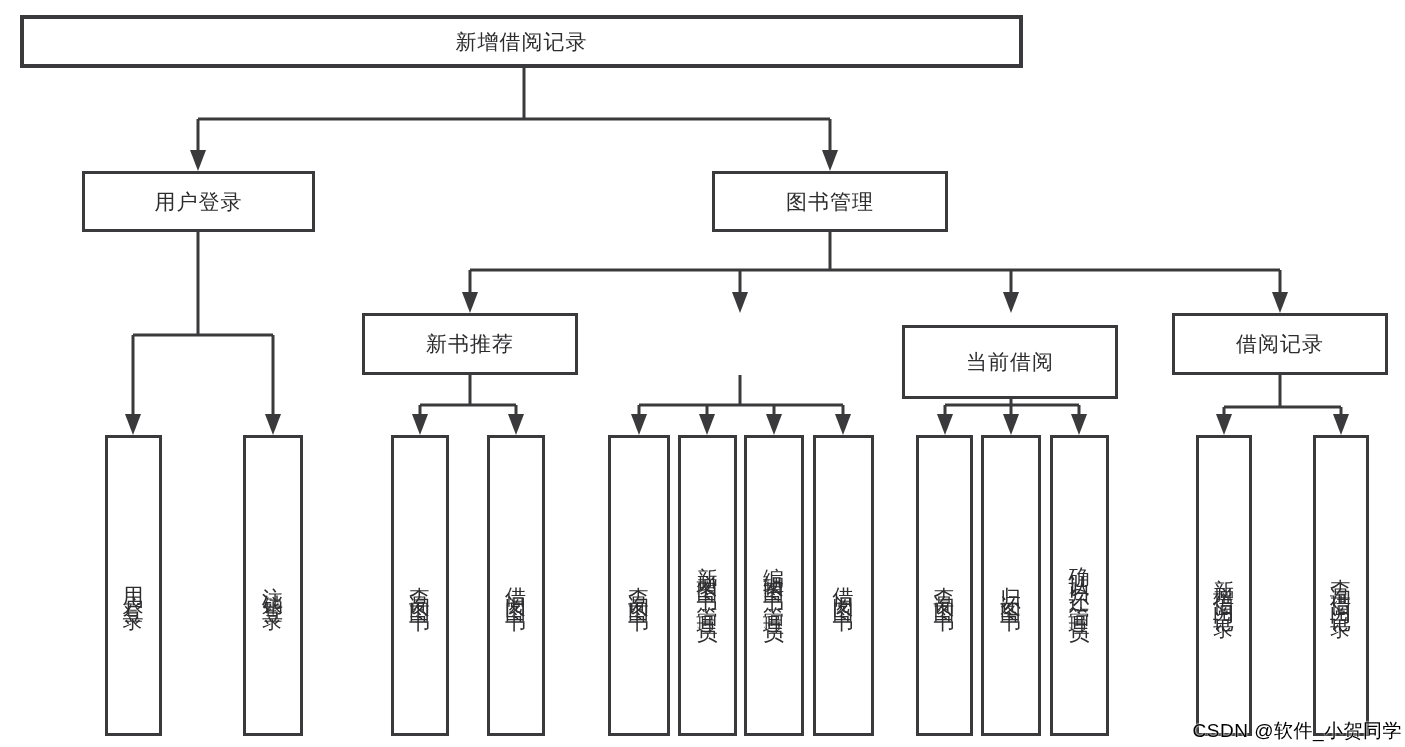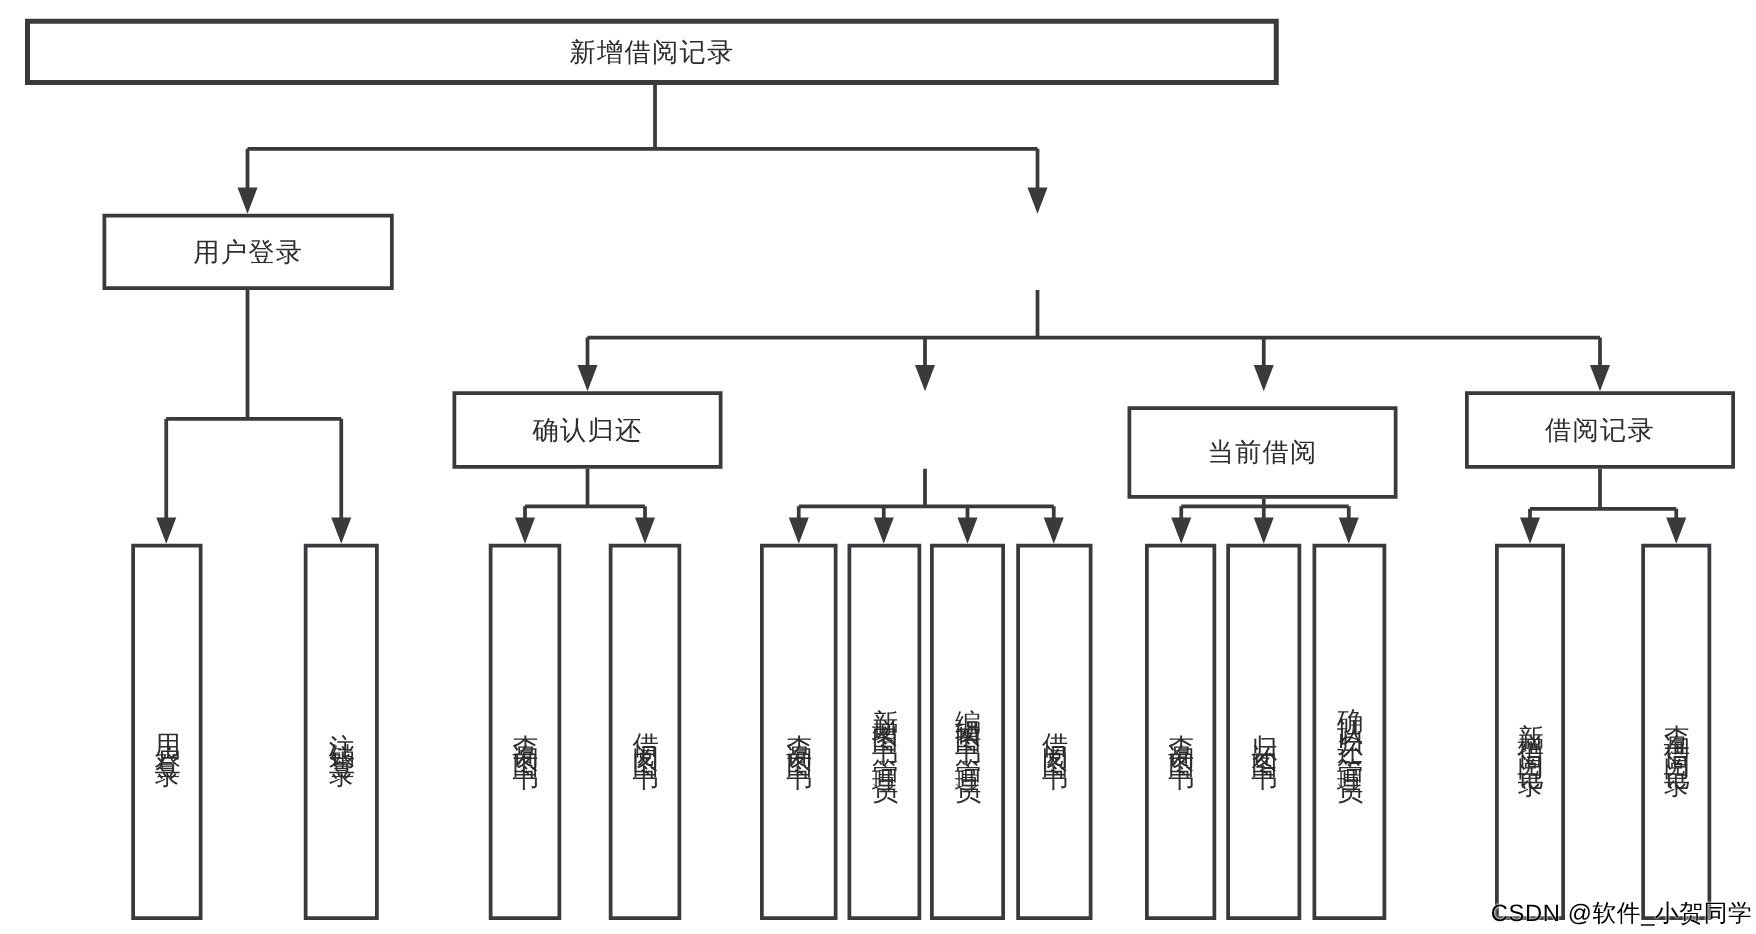--- a/index.html
+++ b/index.html
@@ -85,23 +85,26 @@
     </g>
   </svg>
 
   <div class="node h root" style="left:20px;top:15px;width:1003px;height:53px">
     <span class="lbl">新增借阅记录</span>
   </div>
 
   <div class="node h" style="left:82px;top:171px;width:233px;height:61px">
     <span class="lbl">用户登录</span>
   </div>
+  <div class="node h" style="left:712px;top:171px;width:236px;height:61px">
+    <span class="lbl">图书管理</span>
+  </div>
 
   <div class="node h" style="left:362px;top:313px;width:216px;height:62px">
-    <span class="lbl">确认归还</span>
+    <span class="lbl">新书推荐</span>
   </div>
   <div class="node h" style="left:902px;top:325px;width:216px;height:74px">
     <span class="lbl">当前借阅</span>
   </div>
   <div class="node h" style="left:1172px;top:313px;width:216px;height:62px">
     <span class="lbl">借阅记录</span>
   </div>
 
   <div class="node v" style="left:105px;top:435px;width:57px;height:301px">
     <span class="lbl">用户登录</span>

